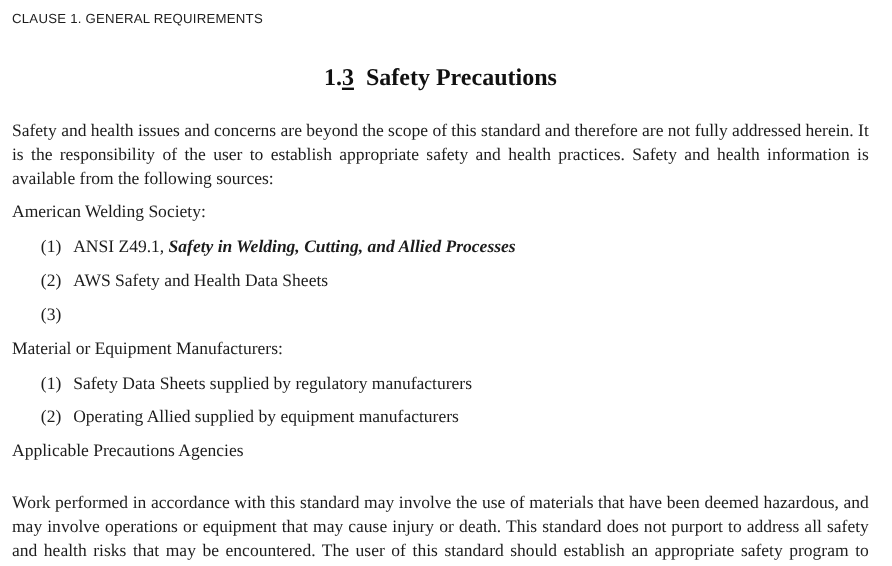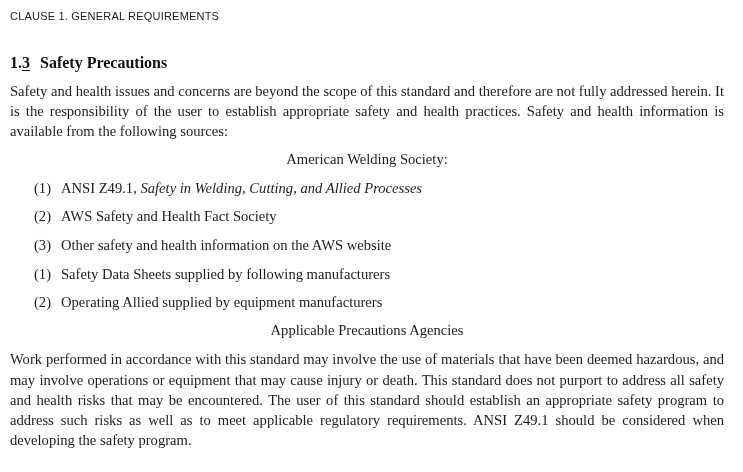--- a/index.html
+++ b/index.html
@@ -20,53 +20,53 @@
     display: flex;
     justify-content: space-between;
     align-items: baseline;
     font-family: "Liberation Sans", sans-serif;
     font-size: 11px;
     letter-spacing: 0.2px;
     color: #1c1c1c;
   }
   .section-heading {
     margin-top: 32px;
-    font-size: 16px;
+    font-size: 20px;
     font-weight: bold;
     color: #111;
     font-family: "Liberation Serif", serif;
+    text-align: center;
   }
   .section-number { margin-right: 10px; }
   .section-number .linked {
     text-decoration: underline;
     text-underline-offset: 2px;
   }
   .body-text {
     font-size: 14.6px;
     line-height: 20.1px;
     color: #1c1c1c;
   }
   p.para {
-    margin-top: 9px;
+    margin-top: 22px;
     text-align: justify;
   }
   .group-label, .solo-label {
     margin-top: 8px;
-    text-align: center;
   }
   .list-item {
     display: flex;
     margin-top: 8.5px;
     padding-left: 24px;
   }
   .list-item .marker {
     width: 27px;
     flex: 0 0 27px;
   }
-  .list-item .item-text .italic-title { font-style: italic; }
+  .list-item .item-text .italic-title { font-style: italic; font-weight: bold; }
 </style>
 </head>
 <body>
 
 <div class="page">
 
   <div class="running-header">
     <span>CLAUSE 1. GENERAL REQUIREMENTS</span>
   </div>
 
@@ -80,32 +80,32 @@
 
     <div class="group-label">American Welding Society:</div>
 
     <div class="list-item">
       <span class="marker">(1)</span>
       <span class="item-text"><span>ANSI Z49.1, </span><span class="italic-title">Safety in Welding, Cutting, and Allied Processes</span></span>
     </div>
 
     <div class="list-item">
       <span class="marker">(2)</span>
-      <span class="item-text">AWS Safety and Health Fact Society</span>
+      <span class="item-text">AWS Safety and Health Data Sheets</span>
     </div>
 
     <div class="list-item">
       <span class="marker">(3)</span>
-      <span class="item-text">Other safety and health information on the AWS website</span>
     </div>
 
+    <div class="group-label">Material or Equipment Manufacturers:</div>
 
     <div class="list-item">
       <span class="marker">(1)</span>
-      <span class="item-text">Safety Data Sheets supplied by following manufacturers</span>
+      <span class="item-text">Safety Data Sheets supplied by regulatory manufacturers</span>
     </div>
 
     <div class="list-item">
       <span class="marker">(2)</span>
       <span class="item-text">Operating Allied supplied by equipment manufacturers</span>
     </div>
 
     <div class="solo-label">Applicable Precautions Agencies</div>
 
     <p class="para">Work performed in accordance with this standard may involve the use of materials that have been deemed hazardous, and may involve operations or equipment that may cause injury or death. This standard does not purport to address all safety and health risks that may be encountered. The user of this standard should establish an appropriate safety program to address such risks as well as to meet applicable regulatory requirements. ANSI Z49.1 should be considered when developing the safety program.</p>

